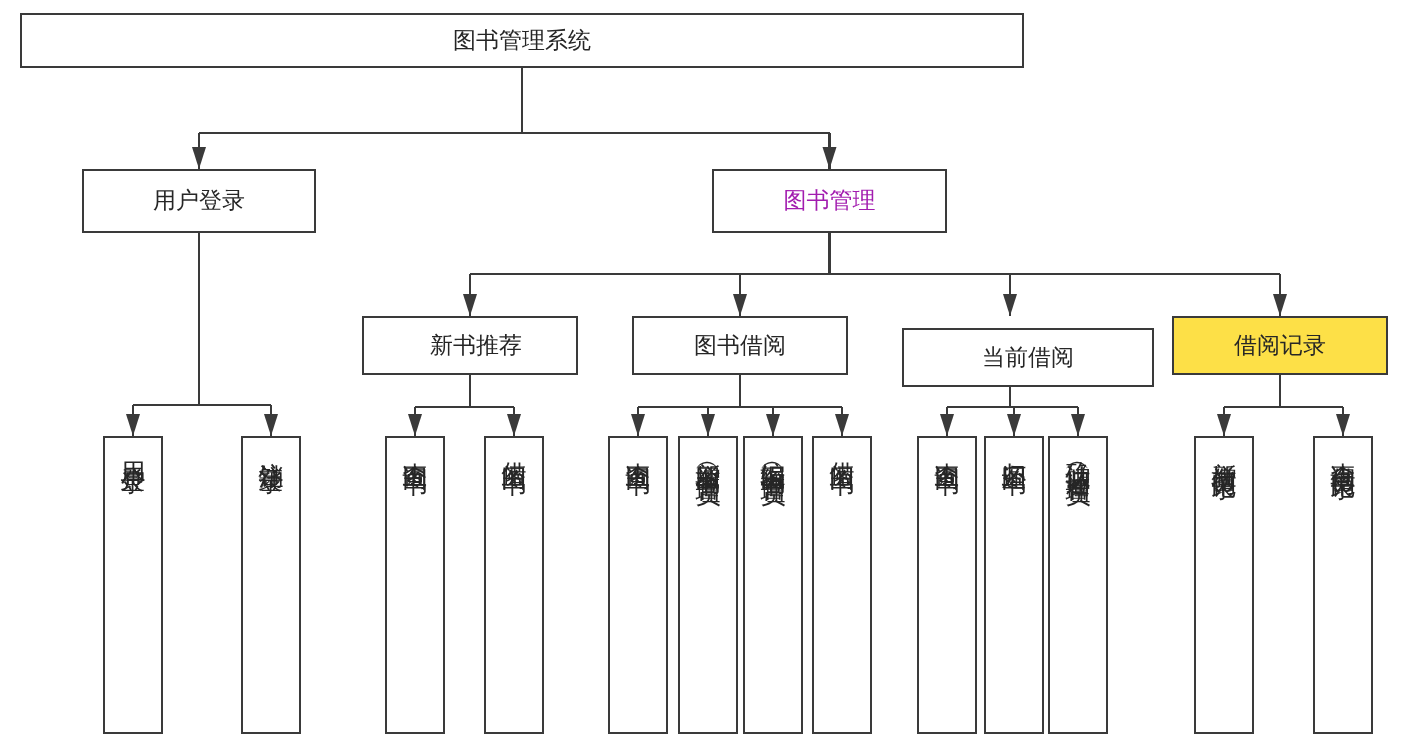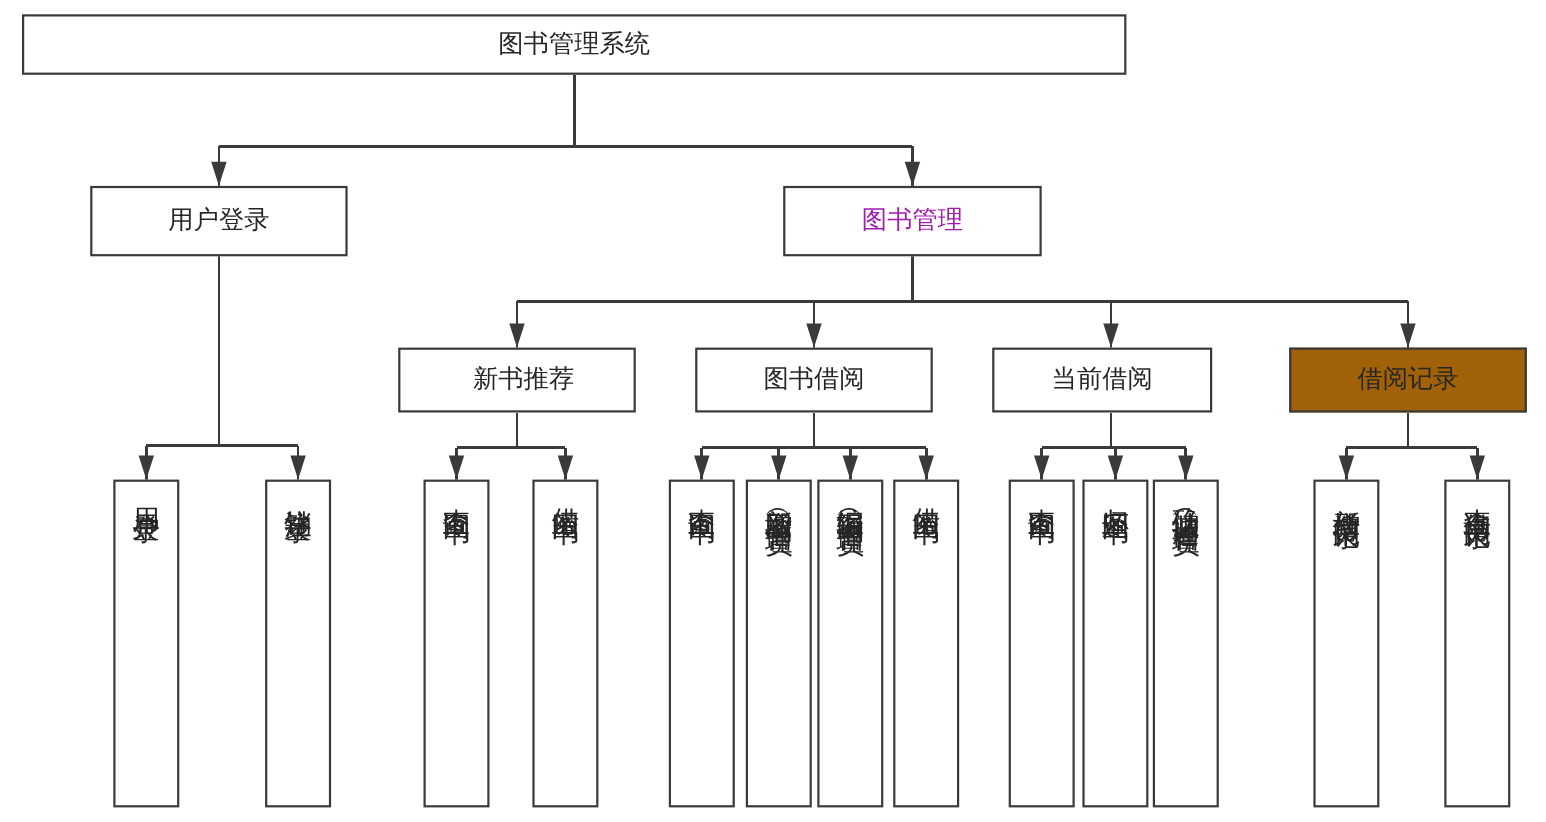--- a/index.html
+++ b/index.html
@@ -135,24 +135,24 @@
       </div>
       <div class="node-box node-h" style="left: 712px; top: 169px; width: 235px; height: 64px; border-color: rgb(58, 58, 58); background: rgb(255, 255, 255);">
         <div class="node-label" style="color: #a21caf;">图书管理</div>
       </div>
       <div class="node-box node-h" style="left: 362px; top: 316px; width: 216px; height: 59px; border-color: rgb(58, 58, 58); background: rgb(255, 255, 255);">
         <div class="node-label" style="color: rgb(38, 38, 38); margin-left: 12px;">新书推荐</div>
       </div>
       <div class="node-box node-h" style="left: 632px; top: 316px; width: 216px; height: 59px; border-color: rgb(58, 58, 58); background: rgb(255, 255, 255);">
         <div class="node-label" style="color: rgb(38, 38, 38);">图书借阅</div>
       </div>
-      <div class="node-box node-h" style="left: 902px; top: 316px; width: 200px; height: 59px; border-color: rgb(58, 58, 58); background: rgb(255, 255, 255);">
+      <div class="node-box node-h" style="left: 902px; top: 328px; width: 252px; height: 59px; border-color: rgb(58, 58, 58); background: rgb(255, 255, 255);">
         <div class="node-label" style="color: rgb(38, 38, 38);">当前借阅</div>
       </div>
-      <div class="node-box node-h" style="left: 1172px; top: 316px; width: 216px; height: 59px; border-color: rgb(58, 58, 58); background: #a16207;">
+      <div class="node-box node-h" style="left: 1172px; top: 316px; width: 216px; height: 59px; border-color: rgb(58, 58, 58); background: #fde047;">
         <div class="node-label" style="color: rgb(38, 38, 38);">借阅记录</div>
       </div>
       <div class="node-box node-v" style="left: 103px; top: 436px; width: 60px; height: 298px; border-color: rgb(58, 58, 58); background: rgb(255, 255, 255);">
         <div class="node-label" style="color: rgb(38, 38, 38);">用户登录</div>
       </div>
       <div class="node-box node-v" style="left: 241px; top: 436px; width: 60px; height: 298px; border-color: rgb(58, 58, 58); background: rgb(255, 255, 255);">
         <div class="node-label" style="color: rgb(38, 38, 38);">注销登录</div>
       </div>
       <div class="node-box node-v" style="left: 385px; top: 436px; width: 60px; height: 298px; border-color: rgb(58, 58, 58); background: rgb(255, 255, 255);">
         <div class="node-label" style="color: rgb(38, 38, 38);">查询图书</div>

